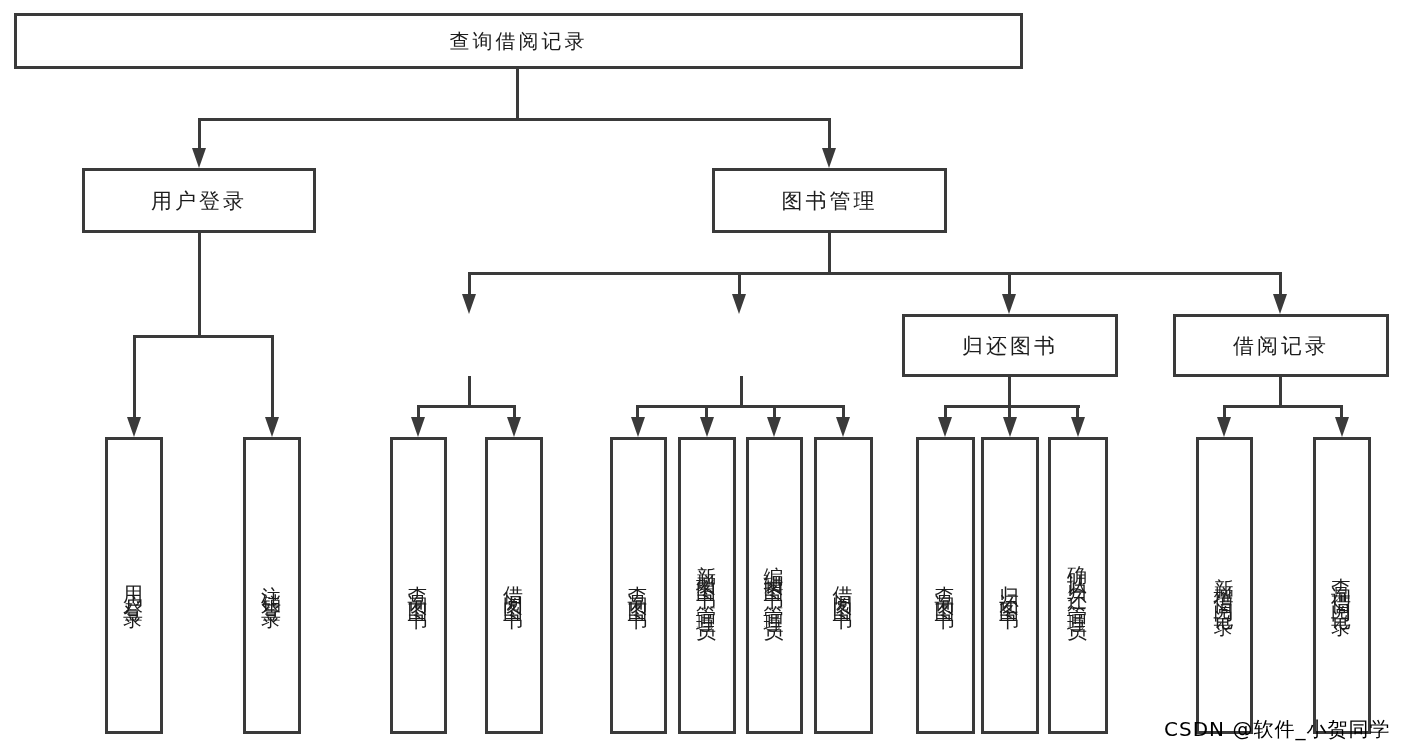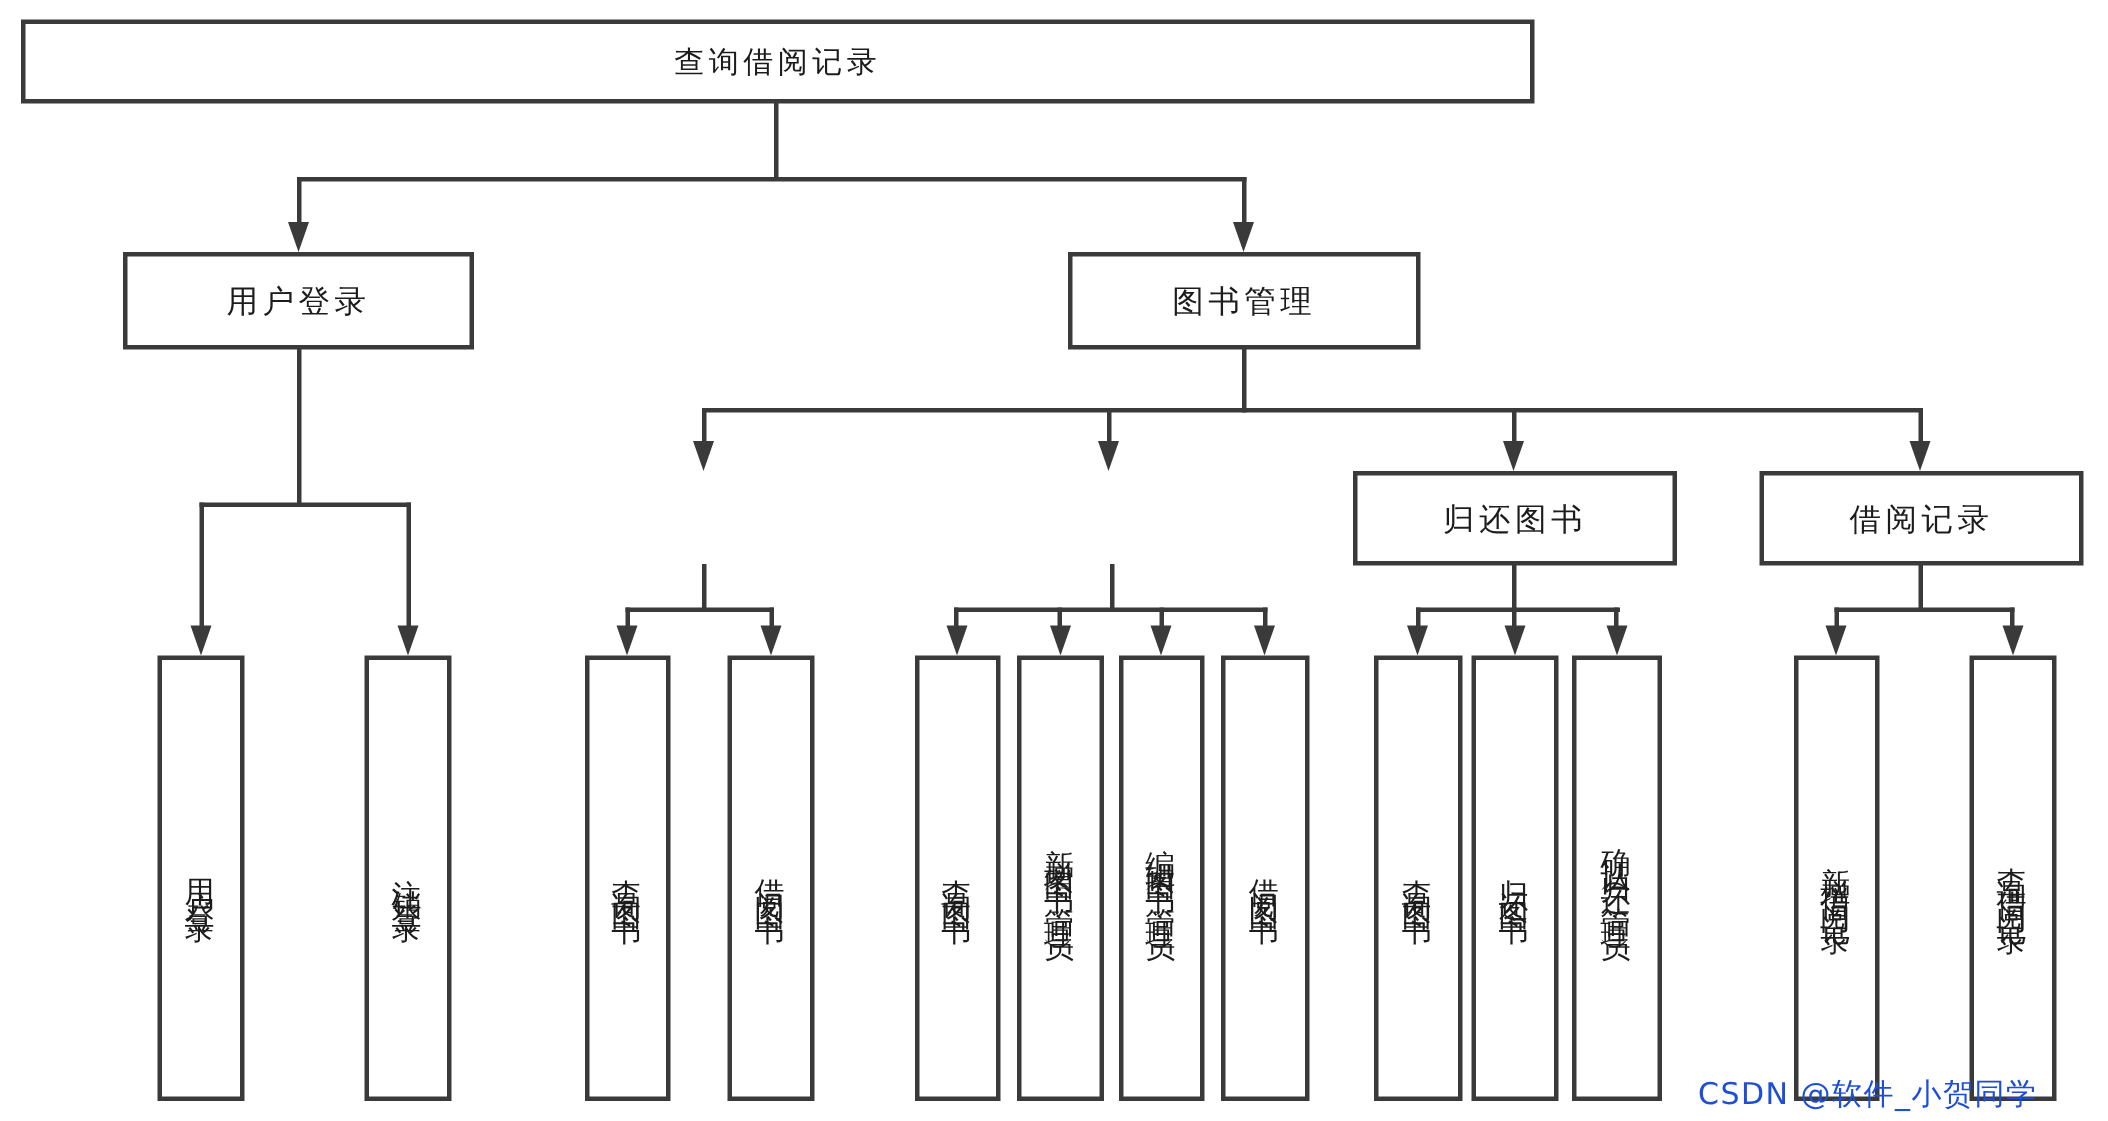--- a/index.html
+++ b/index.html
@@ -21,22 +21,22 @@
     top:437px;height:297px;white-space:nowrap;
   }
   .hline{position:absolute;height:3px;background:#3a3a3a;}
   .vline{position:absolute;width:3px;background:#3a3a3a;}
   .arrow{
     position:absolute;width:0;height:0;
     border-left:7px solid transparent;border-right:7px solid transparent;
     border-top:20px solid #3a3a3a;
   }
   .watermark{
-    position:absolute;left:1132px;top:716px;z-index:5;
-    color:#1d4ed8;font-size:20px;letter-spacing:1px;white-space:nowrap;
+    position:absolute;left:1164px;top:716px;z-index:5;
+    color:#000000;font-size:20px;letter-spacing:1px;white-space:nowrap;
   }
 </style>
 </head>
 <body>
 
 <div id="canvas">
 
   <div class="box" style="left:14px;top:13px;width:1009px;height:56px;font-size:20px;">
     <span>查询借阅记录</span>
   </div>

